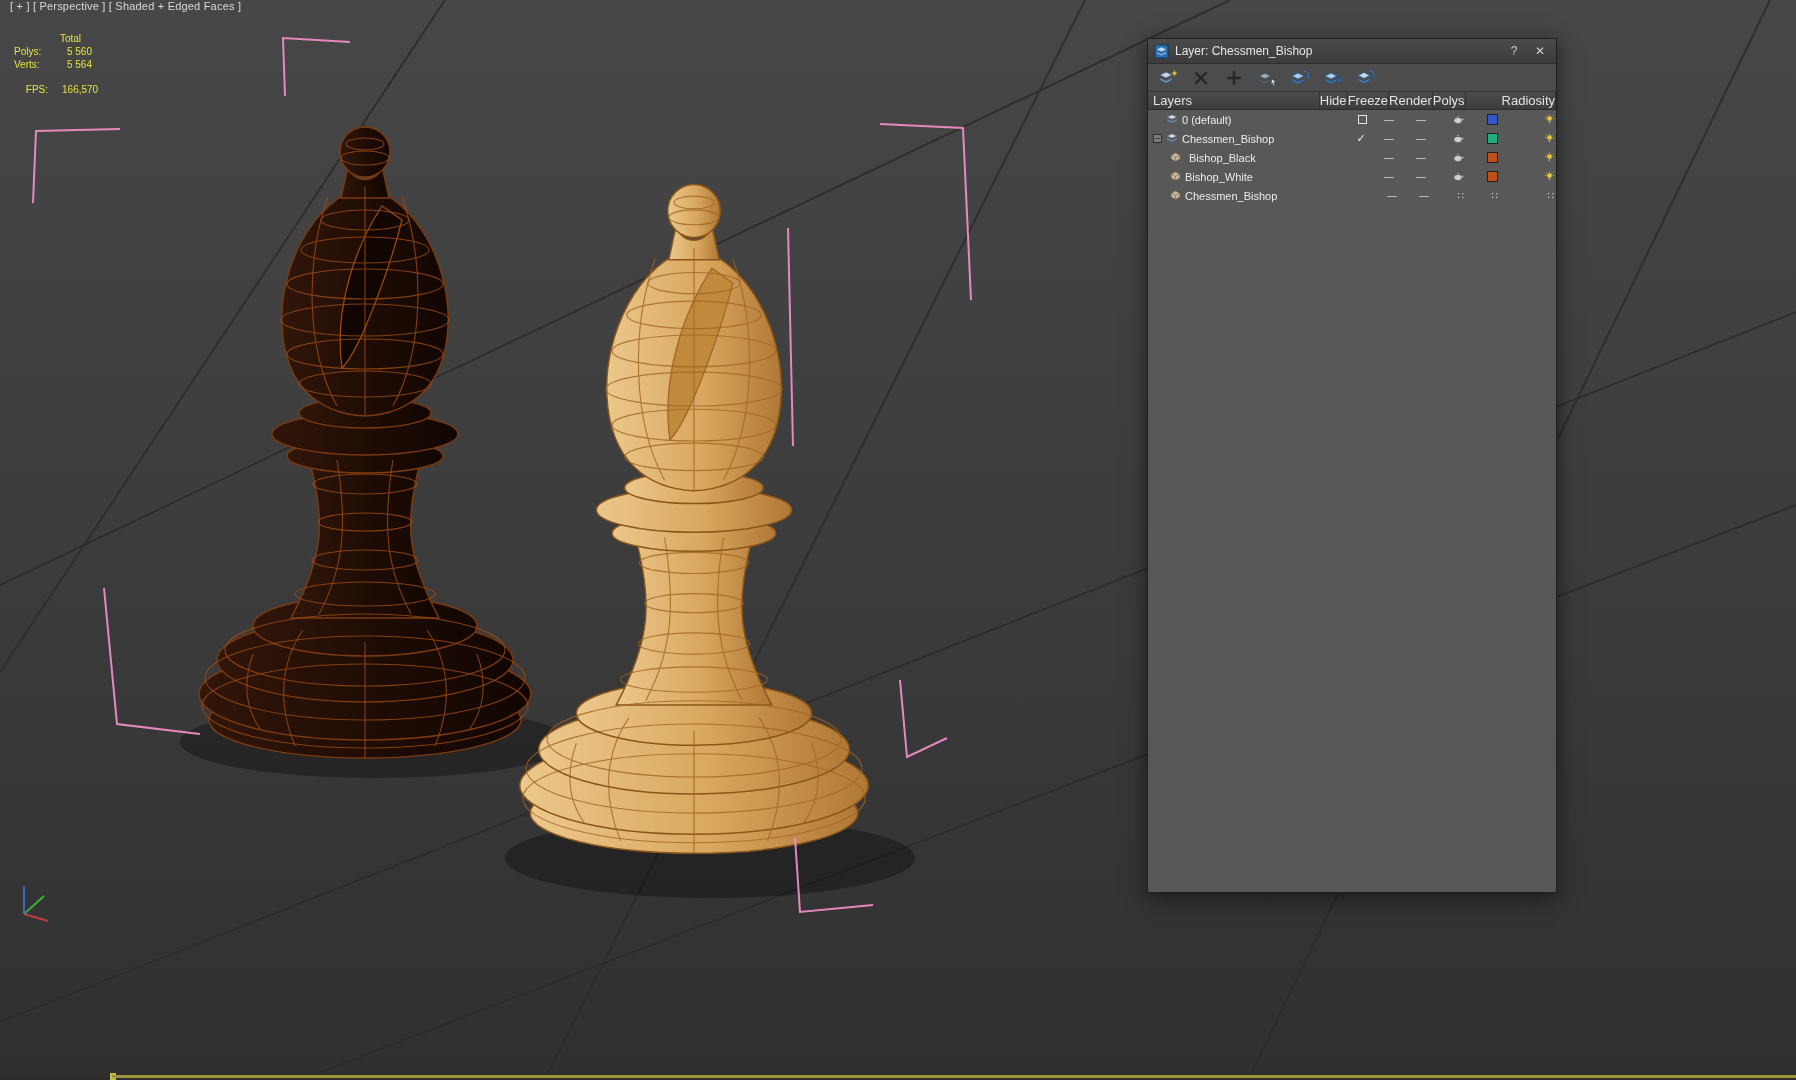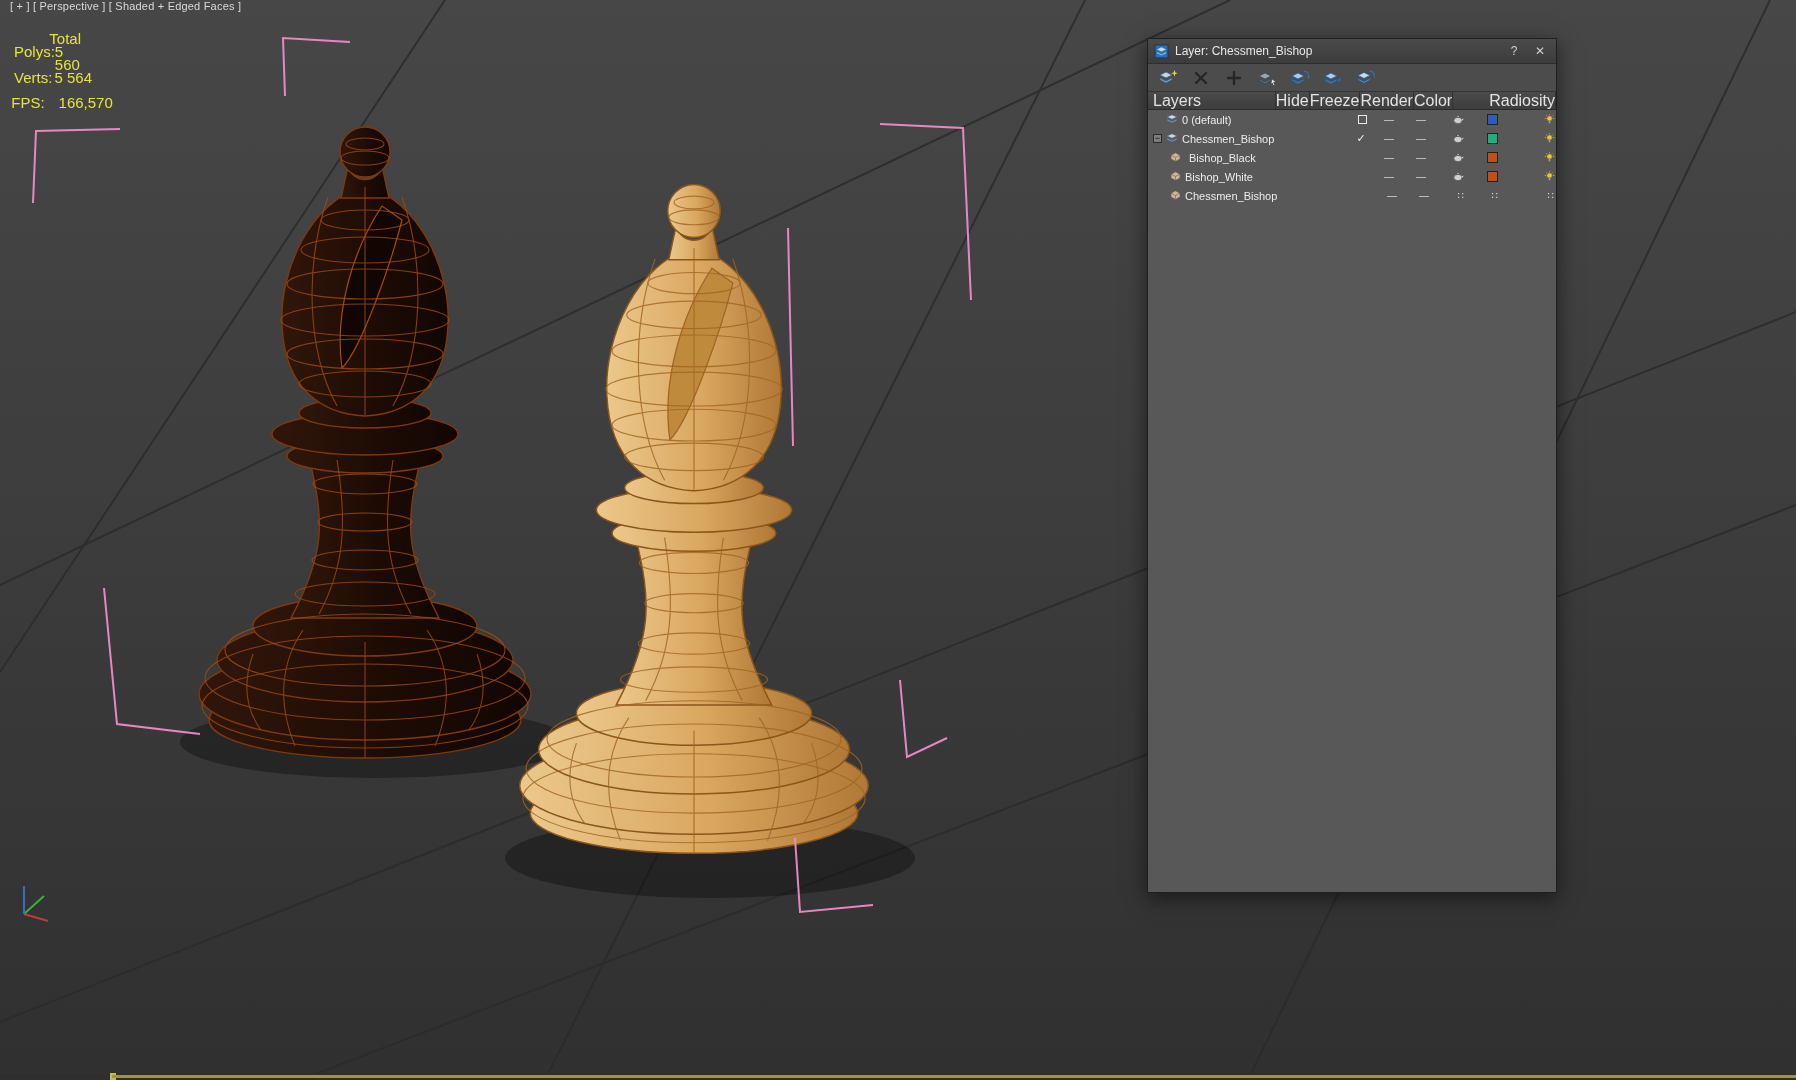--- a/index.html
+++ b/index.html
@@ -5,42 +5,42 @@
   html,body{margin:0;padding:0;background:#222;}
   *{box-sizing:border-box;}
   .stage{
     position:relative;width:1796px;height:1080px;overflow:hidden;
     font-family:"Liberation Sans","DejaVu Sans",sans-serif;
     background:linear-gradient(180deg,#474747 0%,#3e3e3e 42%,#303030 100%);
   }
   
   .scene-svg{position:absolute;left:0;top:0;}
   .vp-label{position:absolute;left:10px;top:0;color:#d9d9d9;font-size:11px;letter-spacing:.2px;}
-  .vp-stats{position:absolute;left:14px;top:32px;color:#e4e43c;font-size:15px;line-height:13px;}
+  .vp-stats{position:absolute;left:14px;top:32px;color:#e4e43c;font-size:10px;line-height:13px;}
   .srow{display:flex;justify-content:space-between;width:78px;}
   .srow.total{justify-content:flex-end;padding-right:11px;}
   .srow.fps{margin-top:12px;width:96px;justify-content:center;gap:14px;}
   .axis-gizmo{position:absolute;left:12px;top:876px;}
   .track-strip{position:absolute;left:0;right:0;bottom:0;height:7px;background:#2e2e2e;}
   .track-strip .bar{position:absolute;left:112px;right:0;top:2px;height:3px;background:#a0953e;}
   .track-strip .tick{position:absolute;left:110px;top:0;width:6px;height:7px;background:#c9bb48;}
   
   .layer-dialog{
     position:absolute;left:1147px;top:38px;width:410px;height:855px;
     background:#585858;border:1px solid #1f1f1f;box-shadow:0 5px 20px rgba(0,0,0,.55);
     display:flex;flex-direction:column;color:#e8e8e8;font-size:11px;
   }
   .dlg-title{height:25px;background:linear-gradient(#4a4a4a,#3c3c3c);display:flex;align-items:center;
     padding:0 6px;gap:6px;border-bottom:1px solid #2e2e2e;}
   .dlg-title .ttl{flex:1;font-size:12px;color:#e6e6e6;}
   .dlg-btn{width:20px;height:18px;display:flex;align-items:center;justify-content:center;color:#cfcfcf;font-size:12px;cursor:default;}
   .dlg-toolbar{height:28px;background:#4c4c4c;border-bottom:1px solid #353535;display:flex;align-items:center;padding:0 6px;gap:6px;}
   .tbtn{width:27px;height:23px;display:flex;align-items:center;justify-content:center;border-radius:2px;}
   .lhdr{display:flex;height:18px;background:linear-gradient(#4b4b4b,#3d3d3d);border-bottom:1px solid #2c2c2c;color:#e2e2e2;}
-  .hcell{border-right:1px solid #313131;display:flex;align-items:center;justify-content:center;font-size:16px;}
+  .hcell{border-right:1px solid #313131;display:flex;align-items:center;justify-content:center;font-size:13px;}
   .hcell.first{justify-content:flex-start;padding-left:5px;}
   .c-name{flex:1 1 auto;min-width:0;}
   .c-hide{flex:0 0 28px;}
   .c-freeze{flex:0 0 36px;}
   .c-render{flex:0 0 38px;}
   .c-color{flex:0 0 30px;}
   .c-rad{flex:0 0 46px;padding-left:36px;}
   .layer-list{flex:1;background:#585858;overflow:hidden;}
   .lrow{display:flex;height:19px;align-items:center;}
   .lrow .cell{display:flex;align-items:center;justify-content:center;height:100%;color:#d8d8d8;}
@@ -238,21 +238,21 @@
             <path d="M17,7.8 L19.4,7.2 L18.4,9.6 Z" fill="#2f6fb4"></path>
           </svg>
       </span>
     </div>
 
     <div class="lhdr">
       <div class="hcell first c-name">Layers</div>
       <div class="hcell c-hide">Hide</div>
       <div class="hcell c-freeze">Freeze</div>
       <div class="hcell c-render">Render</div>
-      <div class="hcell c-color">Color</div>
+      <div class="hcell c-color">Polys</div>
       <div class="hcell c-rad">Radiosity</div>
     </div>
 
     <div class="layer-list">
         <div class="lrow">
           <div class="namecell">
             <span class="expander spacer"></span>
             <span class="rowicon"><svg width="12" height="10" viewBox="0 0 12 10">
                 <path d="M6,0.8 L11,3 L6,5.2 L1,3 Z" fill="#cfd8e2" stroke="#49637c" stroke-width="0.6"></path>
                 <path d="M1,5.2 L6,7.4 L11,5.2 L11,6.4 L6,8.8 L1,6.4 Z" fill="#8fb2d0" stroke="#49637c" stroke-width="0.6"></path>

